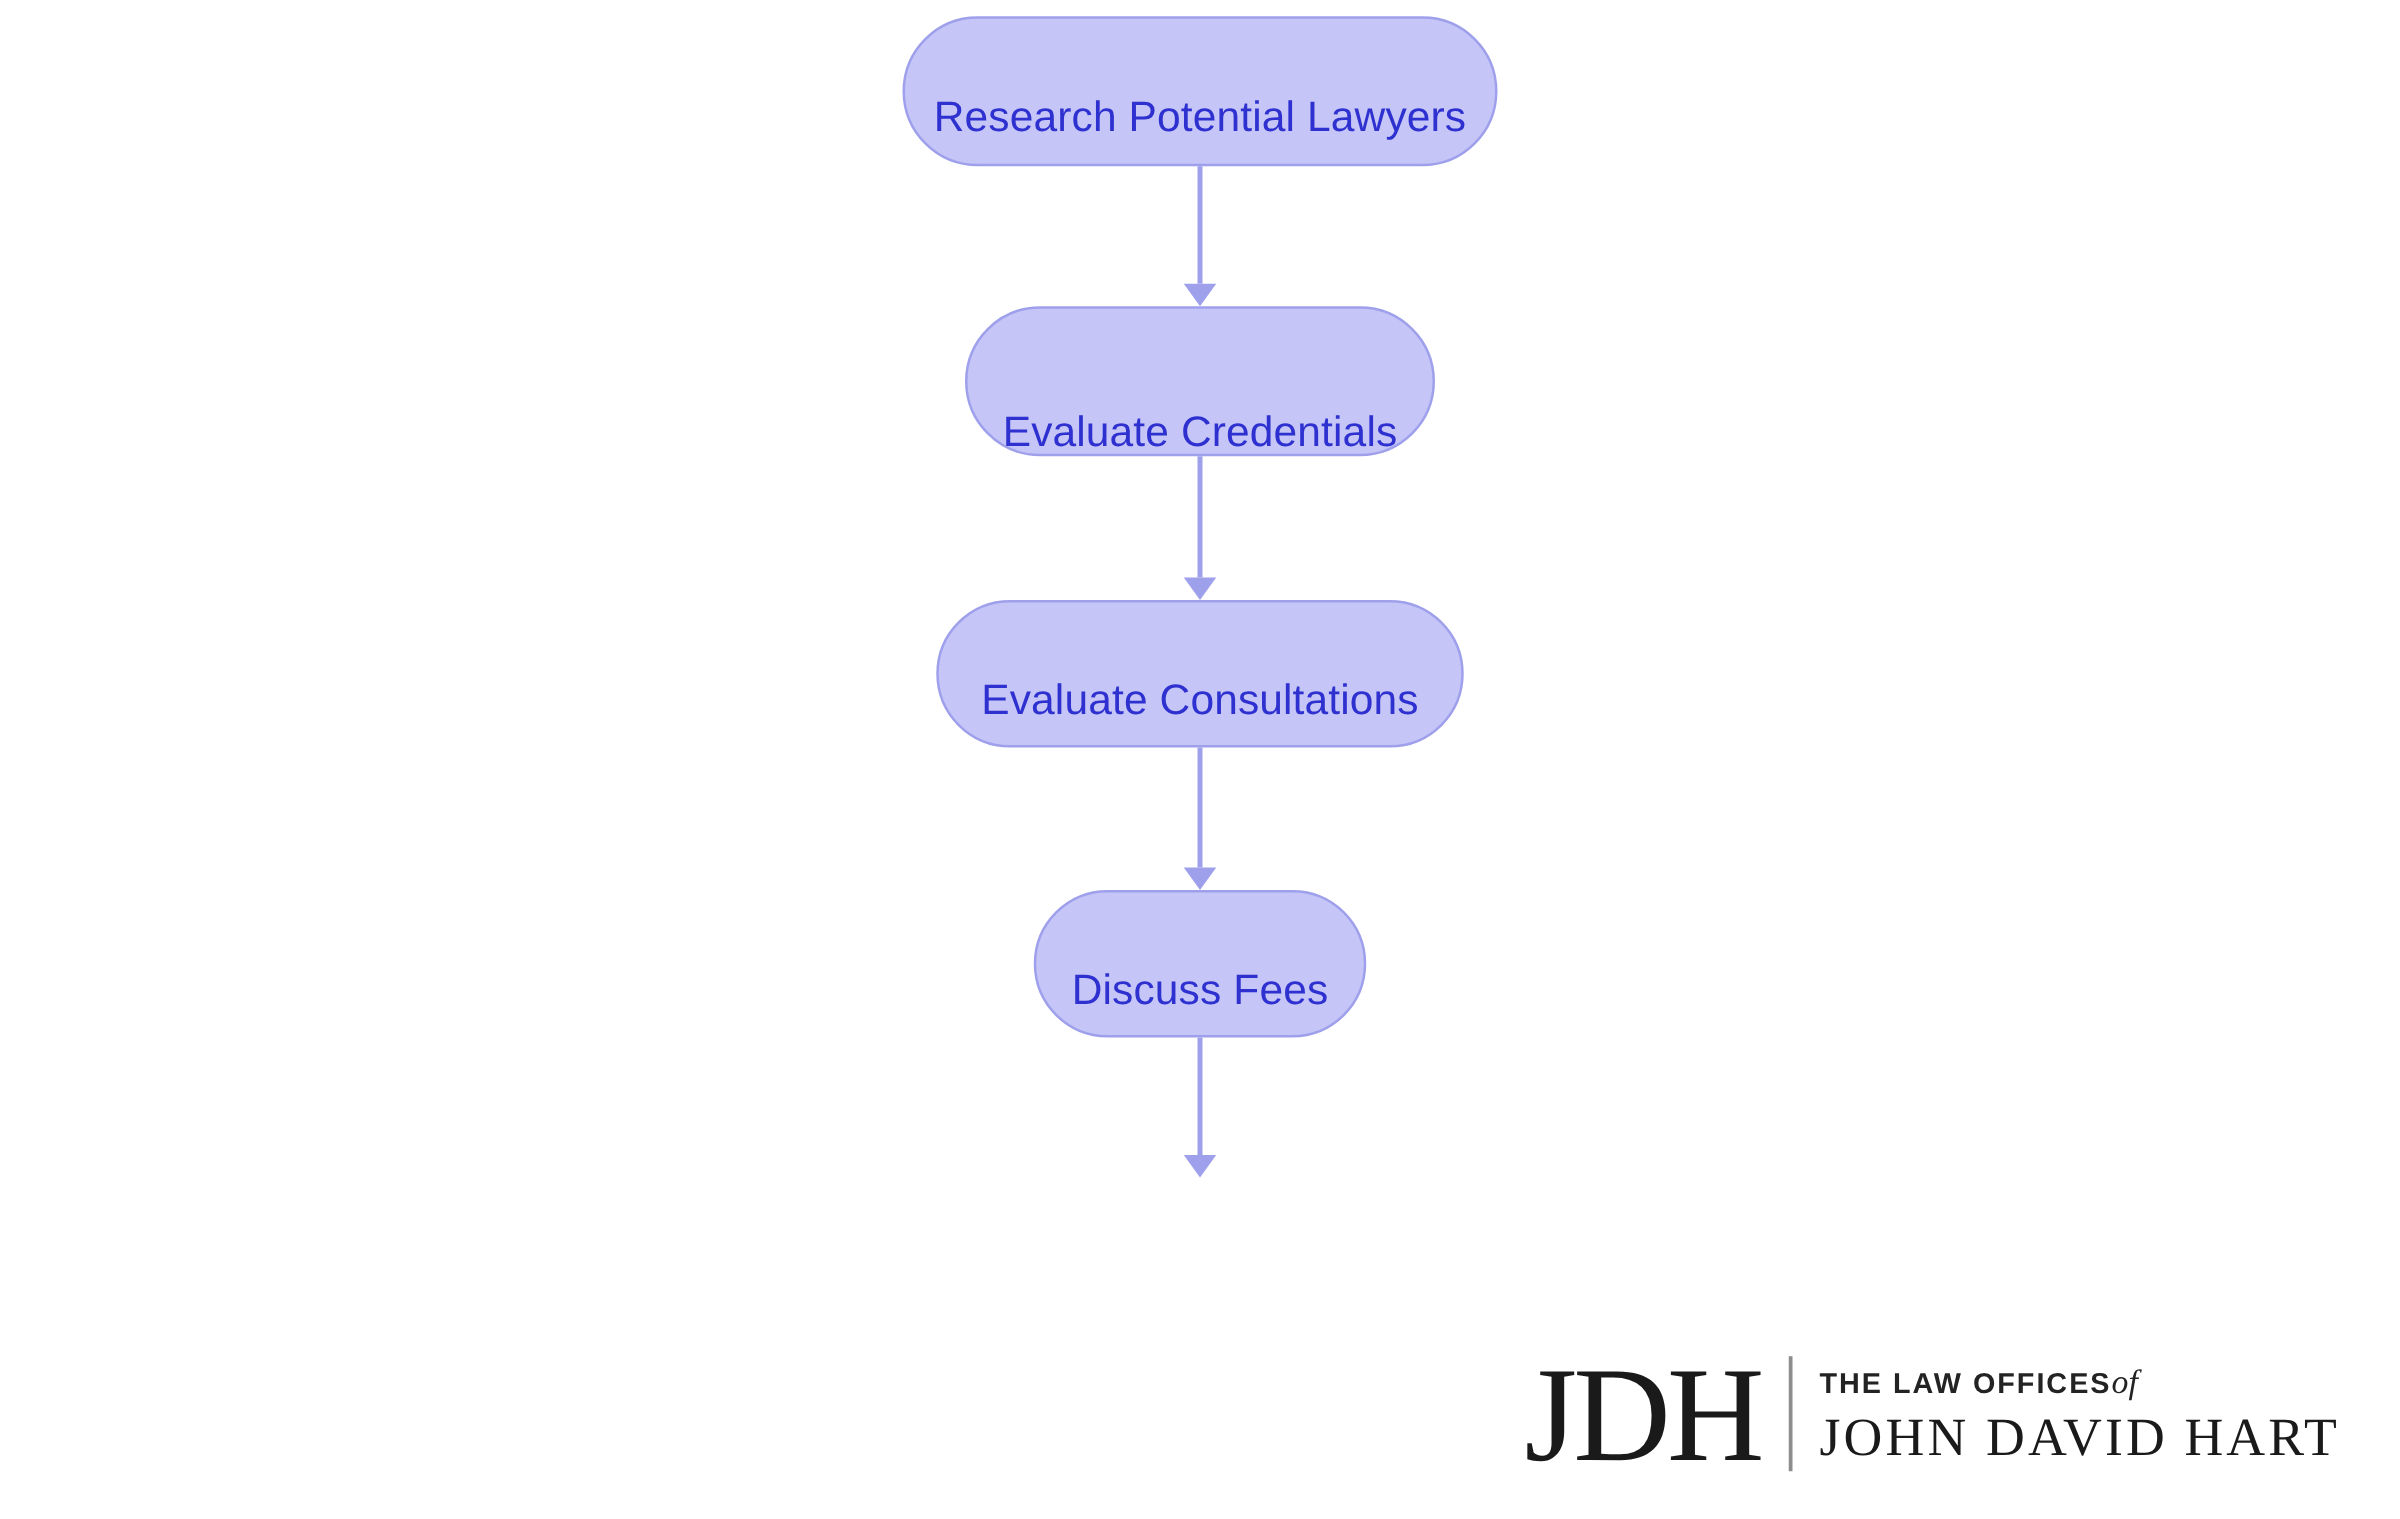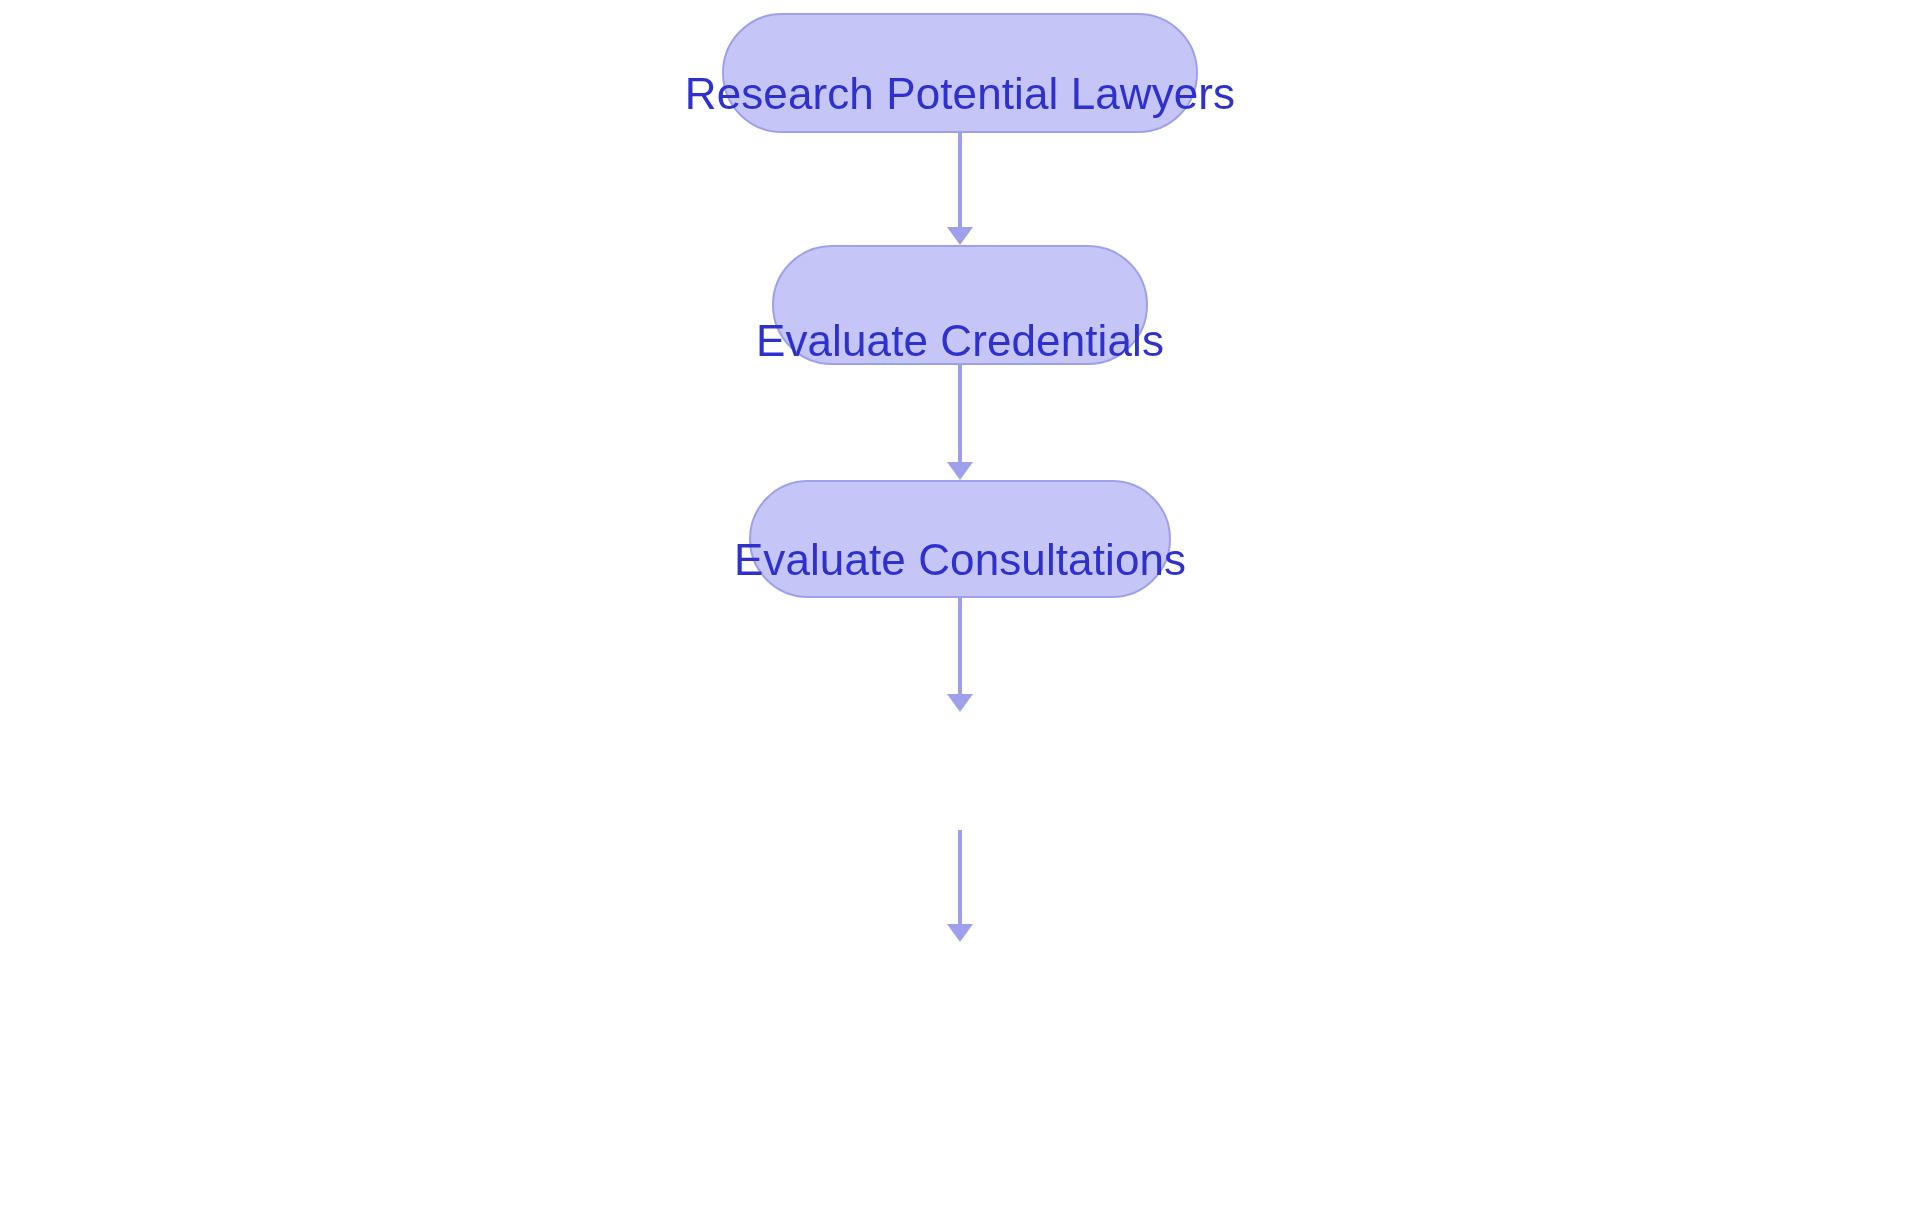--- a/index.html
+++ b/index.html
@@ -34,21 +34,21 @@
     background: #C5C6F7;
     border: 2px solid #9FA0EC;
     border-radius: 999px;
     display: flex;
     align-items: center;
     justify-content: center;
     transform: translateX(-50%);
   }
   .node-label {
     font-family: "Liberation Sans", sans-serif;
-    font-size: 44px;
+    font-size: 34px;
     font-weight: 400;
     color: #2E31D0;
     letter-spacing: 0.1px;
     line-height: 1;
     white-space: nowrap;
     user-select: none;
     margin-top: 41px;
   }
 
   
@@ -177,23 +177,36 @@
 
     <div class="node n2">
       <span class="node-label">Evaluate Consultations</span>
     </div>
 
     <div class="connector c2">
       <div class="stem"></div>
       <div class="head"></div>
     </div>
 
+    <div class="node n3">
+      <span class="node-label">Discuss Fees</span>
+    </div>
 
     <div class="connector c3">
       <div class="stem"></div>
       <div class="head"></div>
     </div>
 
 
   </div>
 
+  <div id="logo">
+    <div id="logo-mark">JDH</div>
+    <div id="logo-divider"></div>
+    <div id="logo-text">
+      <div id="logo-line1">
+        <span>THE LAW OFFICES</span><span class="of">of</span>
+      </div>
+      <div id="logo-line2">JOHN DAVID HART</div>
+    </div>
+  </div>
 
 </div>
 
 </body></html>

